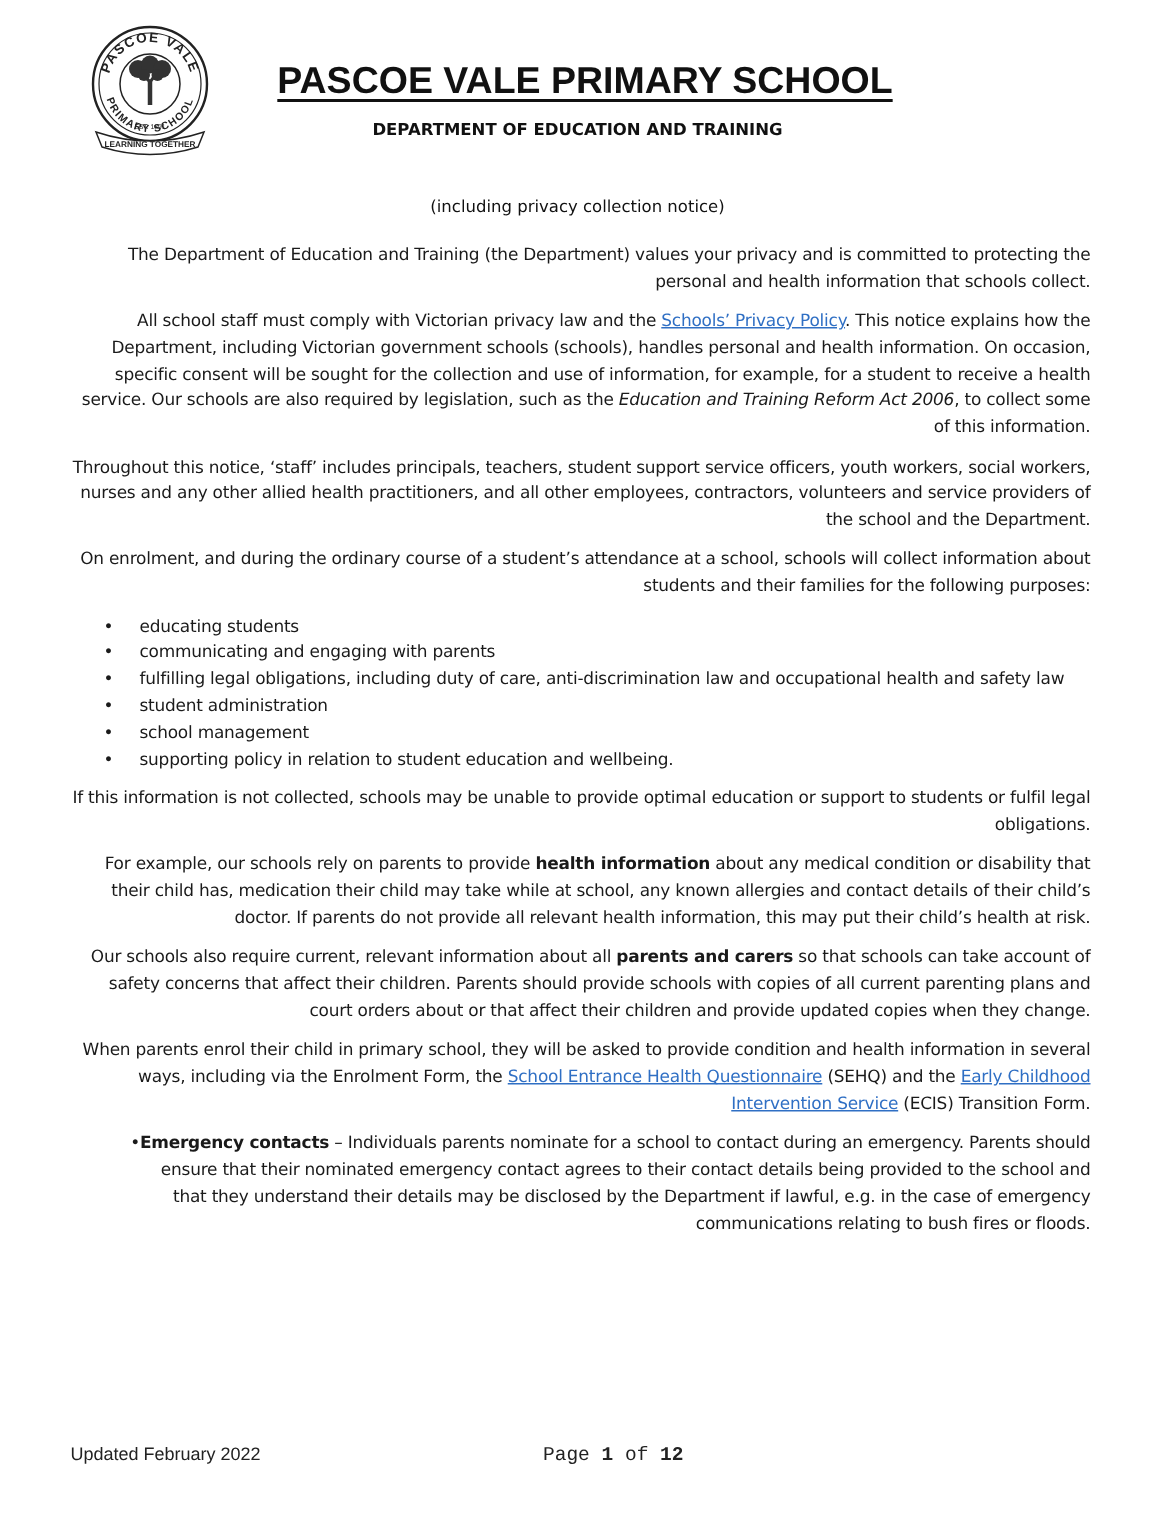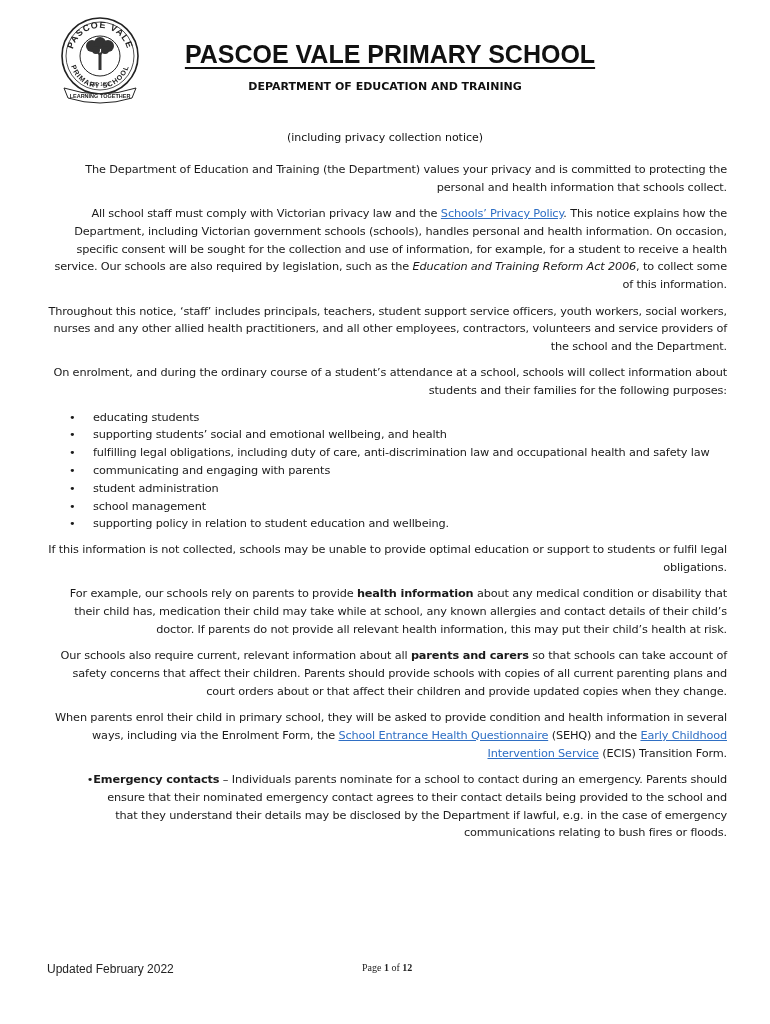--- a/index.html
+++ b/index.html
@@ -23,21 +23,21 @@
           font-family: "DejaVu Sans", sans-serif; font-size: 11.3px; line-height: 17.8px; color: #1a1a1a; letter-spacing: -0.15px; }
   .body p { margin: 0 0 8.5px 0; text-align: right; }
   .body a { color: #2f6fc4; text-decoration: underline; }
   .body ul { margin: 5px 0 8px 0; padding: 0; list-style: none; }
   .body ul.purposes li { position: relative; padding-left: 46px; }
   .body ul.purposes li::before { content: "\2022"; position: absolute; left: 22px; top: 0; }
   .body ul.info li { position: relative; padding-left: 46px; text-indent: -10px; text-align: right; }
   .body ul.info li .bul { display: inline-block; width: 10px; text-indent: 0; }
 
   .footer-left { position: absolute; left: 47px; top: 962px; font-family: Liberation Sans, sans-serif; font-size: 12px; color: #222; }
-  .footer-right { position: absolute; left: 347px; top: 962px; font-family: Liberation Serif, serif; font-size: 10px; color: #222; padding-left: 15px; }
+  .footer-right { position: absolute; left: 347px; top: 962px; font-family: Liberation Mono, monospace; font-size: 13px; color: #222; padding-left: 15px; }
 </style>
 </head>
 <body>
 
 <div class="page">
 
   <svg class="logo" viewBox="0 0 100 92">
     <defs>
       <path id="arcTop" d="M 22 42 A 28 28 0 0 1 78 42"></path>
       <path id="arcBot" d="M 20 44 A 30 30 0 0 0 80 44"></path>
@@ -74,23 +74,22 @@
 
     <p>
       <span>All school staff must comply with Victorian privacy law and the </span><a>Schools’ Privacy Policy</a><span>. This notice explains how the Department, including Victorian government schools (schools), handles personal and health information. On occasion, specific consent will be sought for the collection and use of information, for example, for a student to receive a health service. Our schools are also required by legislation, such as the </span><em>Education and Training Reform Act 2006</em><span>, to collect some of this information.</span>
     </p>
 
     <p>Throughout this notice, ‘staff’ includes principals, teachers, student support service officers, youth workers, social workers, nurses and any other allied health practitioners, and all other employees, contractors, volunteers and service providers of the school and the Department.</p>
     <p>On enrolment, and during the ordinary course of a student’s attendance at a school, schools will collect information about students and their families for the following purposes:</p>
 
     <ul class="purposes">
       <li>educating students</li>
-      <li>supporting students’ social and emotional wellbeing, and health</li>
+      <li>communicating and engaging with parents</li>
       <li>fulfilling legal obligations, including duty of care, anti-discrimination law and occupational health and safety law</li>
-      <li>communicating and engaging with parents</li>
       <li>student administration</li>
       <li>school management</li>
       <li>supporting policy in relation to student education and wellbeing.</li>
     </ul>
 
     <p>If this information is not collected, schools may be unable to provide optimal education or support to students or fulfil legal obligations.</p>
 
     <p>
       <span>For example, our schools rely on parents to provide </span><strong>health information</strong><span> about any medical condition or disability that their child has, medication their child may take while at school, any known allergies and contact details of their child’s doctor. If parents do not provide all relevant health information, this may put their child’s health at risk.</span>
     </p>

